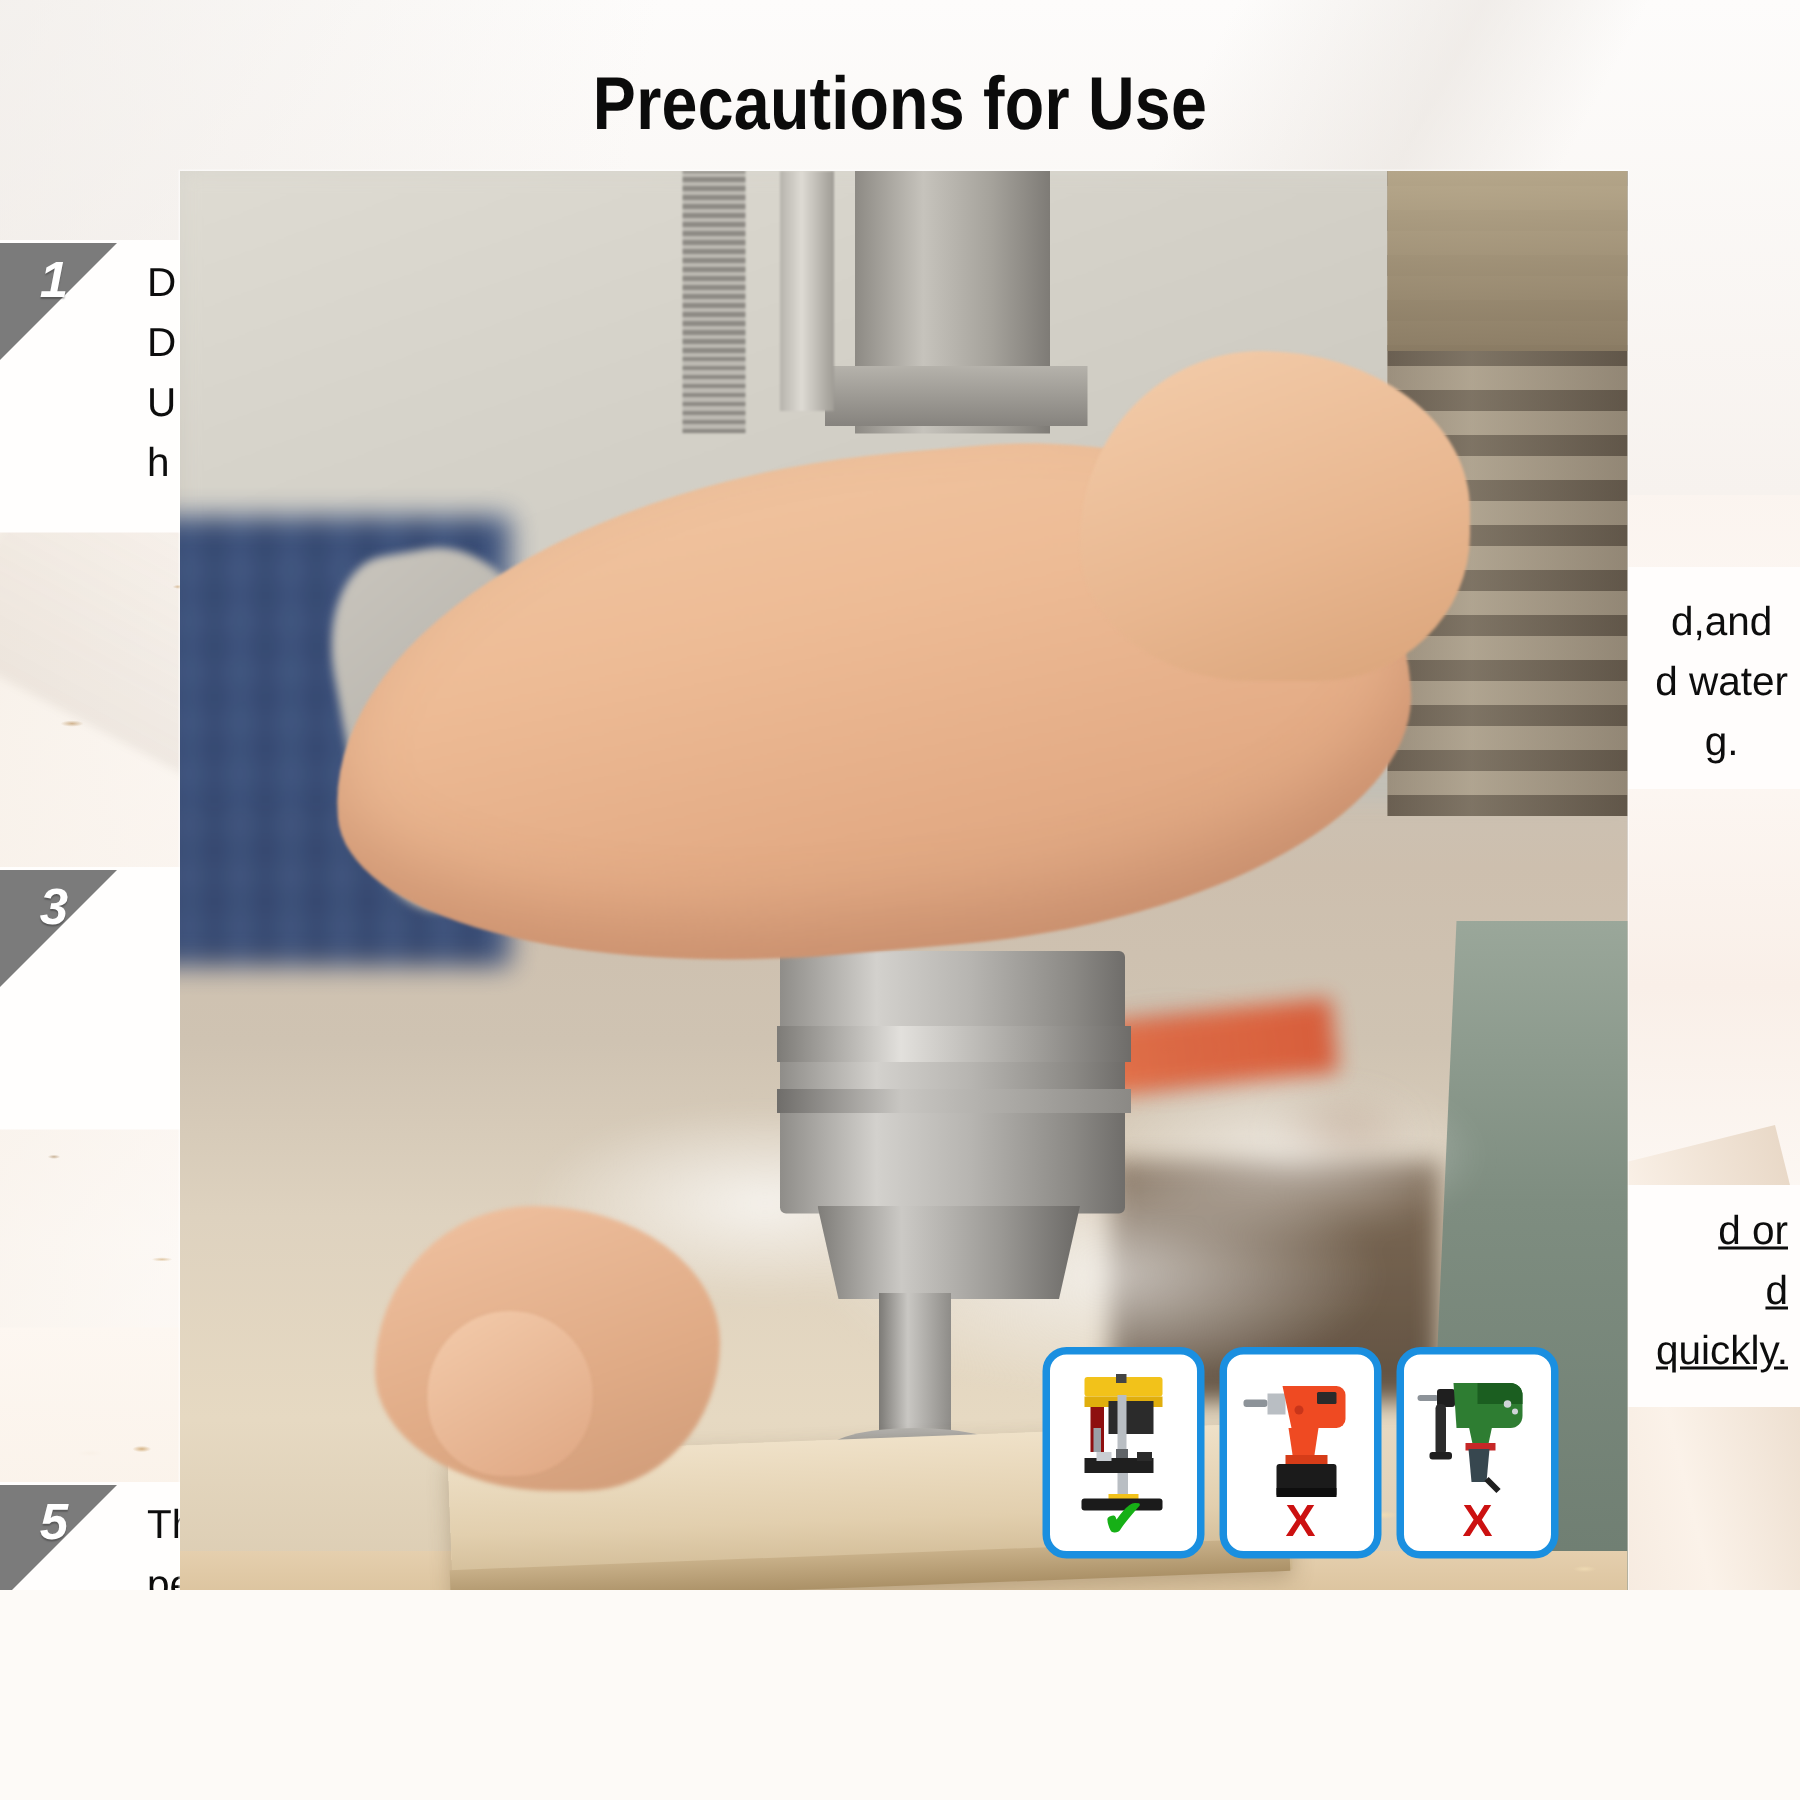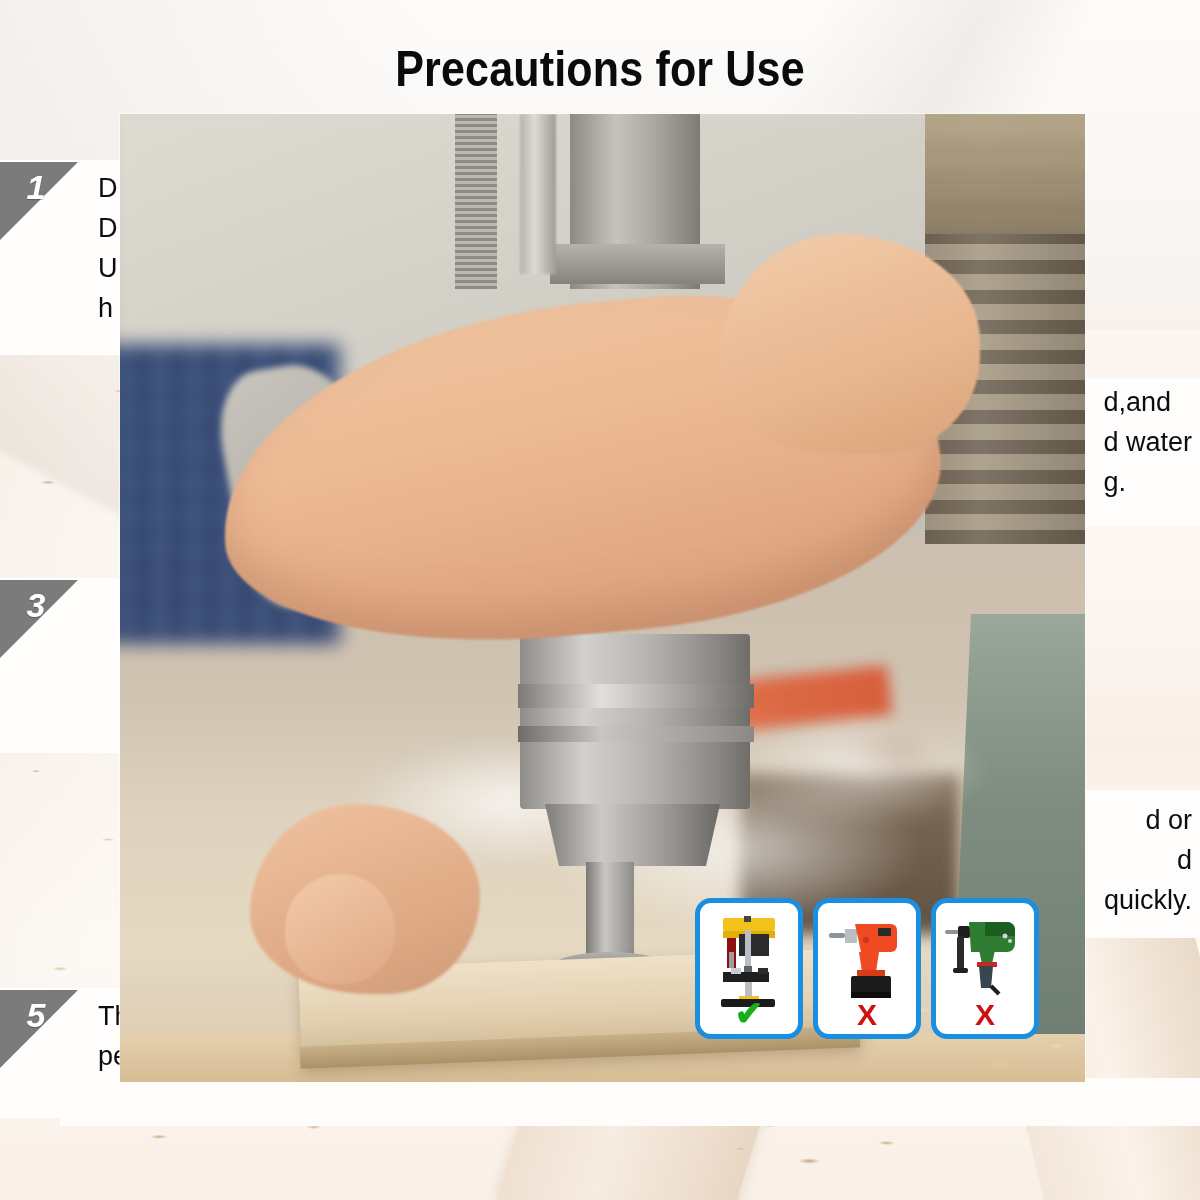--- a/index.html
+++ b/index.html
@@ -2,21 +2,21 @@
 <html><head>
 <meta charset="utf-8">
 <style>
   html,body{margin:0;padding:0;}
   body{
     width:1200px;height:1200px;overflow:hidden;
     font-family:"Liberation Sans", sans-serif;
     background:#fdfaf7;
     position:relative;
   }
-  #stage{position:absolute;inset:0;width:1200px;height:1200px;overflow:hidden;}
+  #stage{position:absolute;inset:0;width:1200px;height:1060px;overflow:hidden;}
 
   
   .bg-base{position:absolute;inset:0;
     background:
       linear-gradient(180deg,#fefcfa 0%,#fdf9f6 22%,#fbf4ef 30%,#fdf8f4 46%,#f9efe8 62%,#fdf9f5 78%,#f8f1ea 100%);
   }
   
   .bg-wall{position:absolute;left:0;top:0;width:1200px;height:330px;
     background:
       linear-gradient(118deg, rgba(255,255,255,0) 60%, rgba(228,222,216,.5) 72%, rgba(255,255,255,0) 80%),
@@ -97,23 +97,23 @@
     color:#ffffff;font-size:34px;font-weight:700;font-style:italic;
     text-shadow:0 1px 1px rgba(0,0,0,.28);font-family:"Liberation Sans",sans-serif;}
   .t1{left:0;top:162px;}
   .t3{left:0;top:580px;}
   .t5{left:0;top:990px;}
 
   
   .txt{position:absolute;color:#0d0d0d;font-size:27px;line-height:40px;
     font-family:"Liberation Sans", sans-serif;white-space:pre;}
   .txt.b1{left:98px;top:168px;}
-  .txt.b2{right:8px;top:382px;text-align:left;}
+  .txt.b2{right:8px;top:394px;text-align:center;}
   .txt.b3{left:98px;top:586px;}
-  .txt.b4{right:8px;top:800px;text-align:right;}
+  .txt.b4{right:8px;top:800px;text-align:right;text-decoration:underline;}
   .txt.b5{left:98px;top:996px;}
   .txt.bbot{left:98px;top:1082px;font-size:29px;line-height:40px;}
 
   
   .photo{position:absolute;left:120px;top:114px;width:965px;height:968px;overflow:hidden;
     background:#b9b4ac;box-shadow:0 0 0 1px rgba(255,255,255,.5);}
   .ph-bg{position:absolute;inset:0;
     background:
       linear-gradient(180deg,#d8d6ce 0%,#cfcbc2 18%,#c9c4b9 34%,#cdbfae 48%,#cfc3b2 60%,#ded2bf 72%,#e6d9c2 86%,#d9c9ae 100%);}
   

